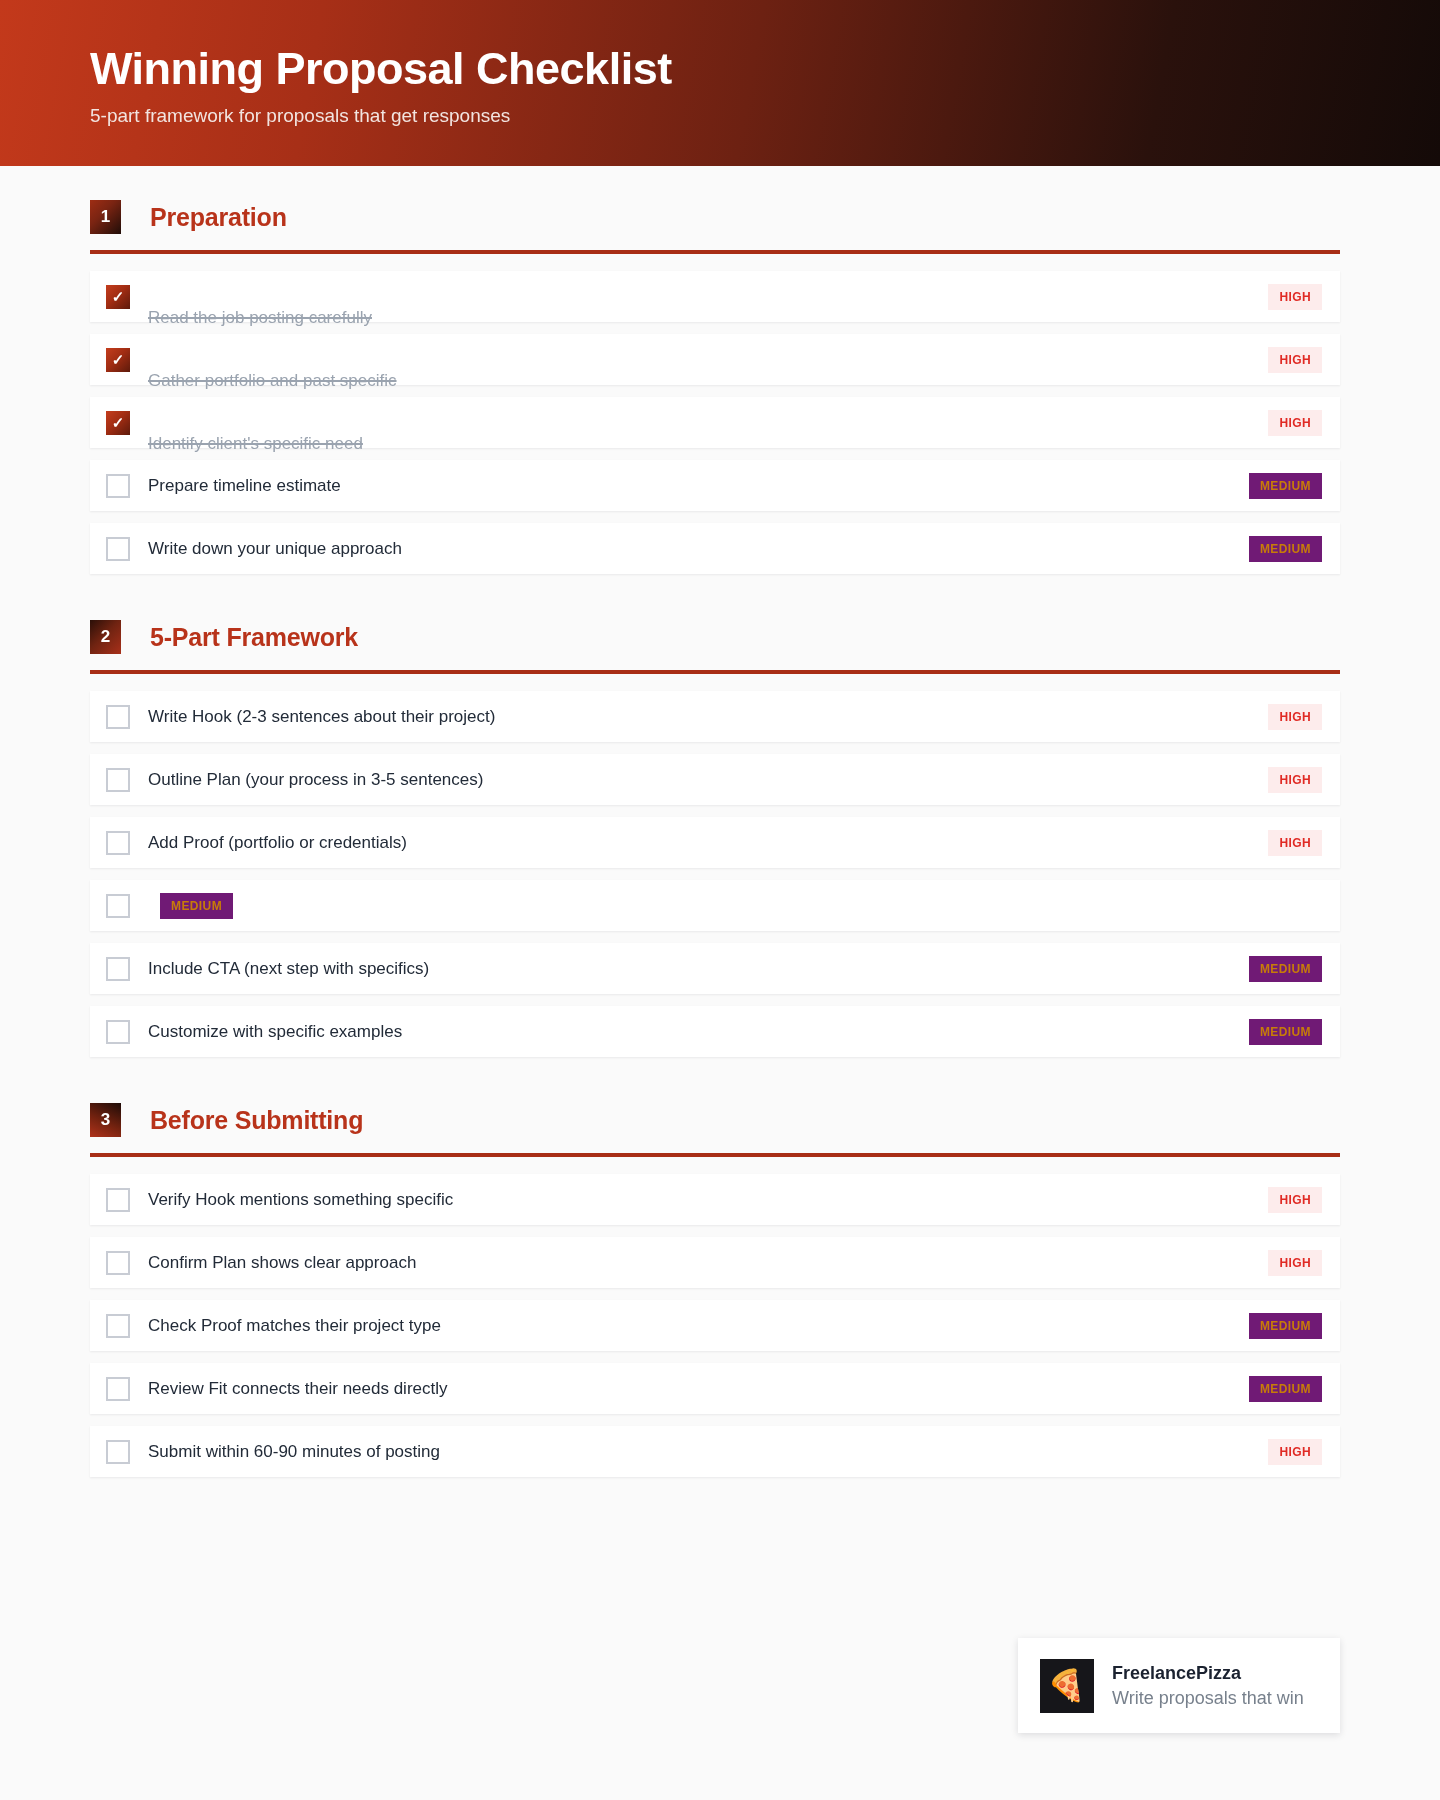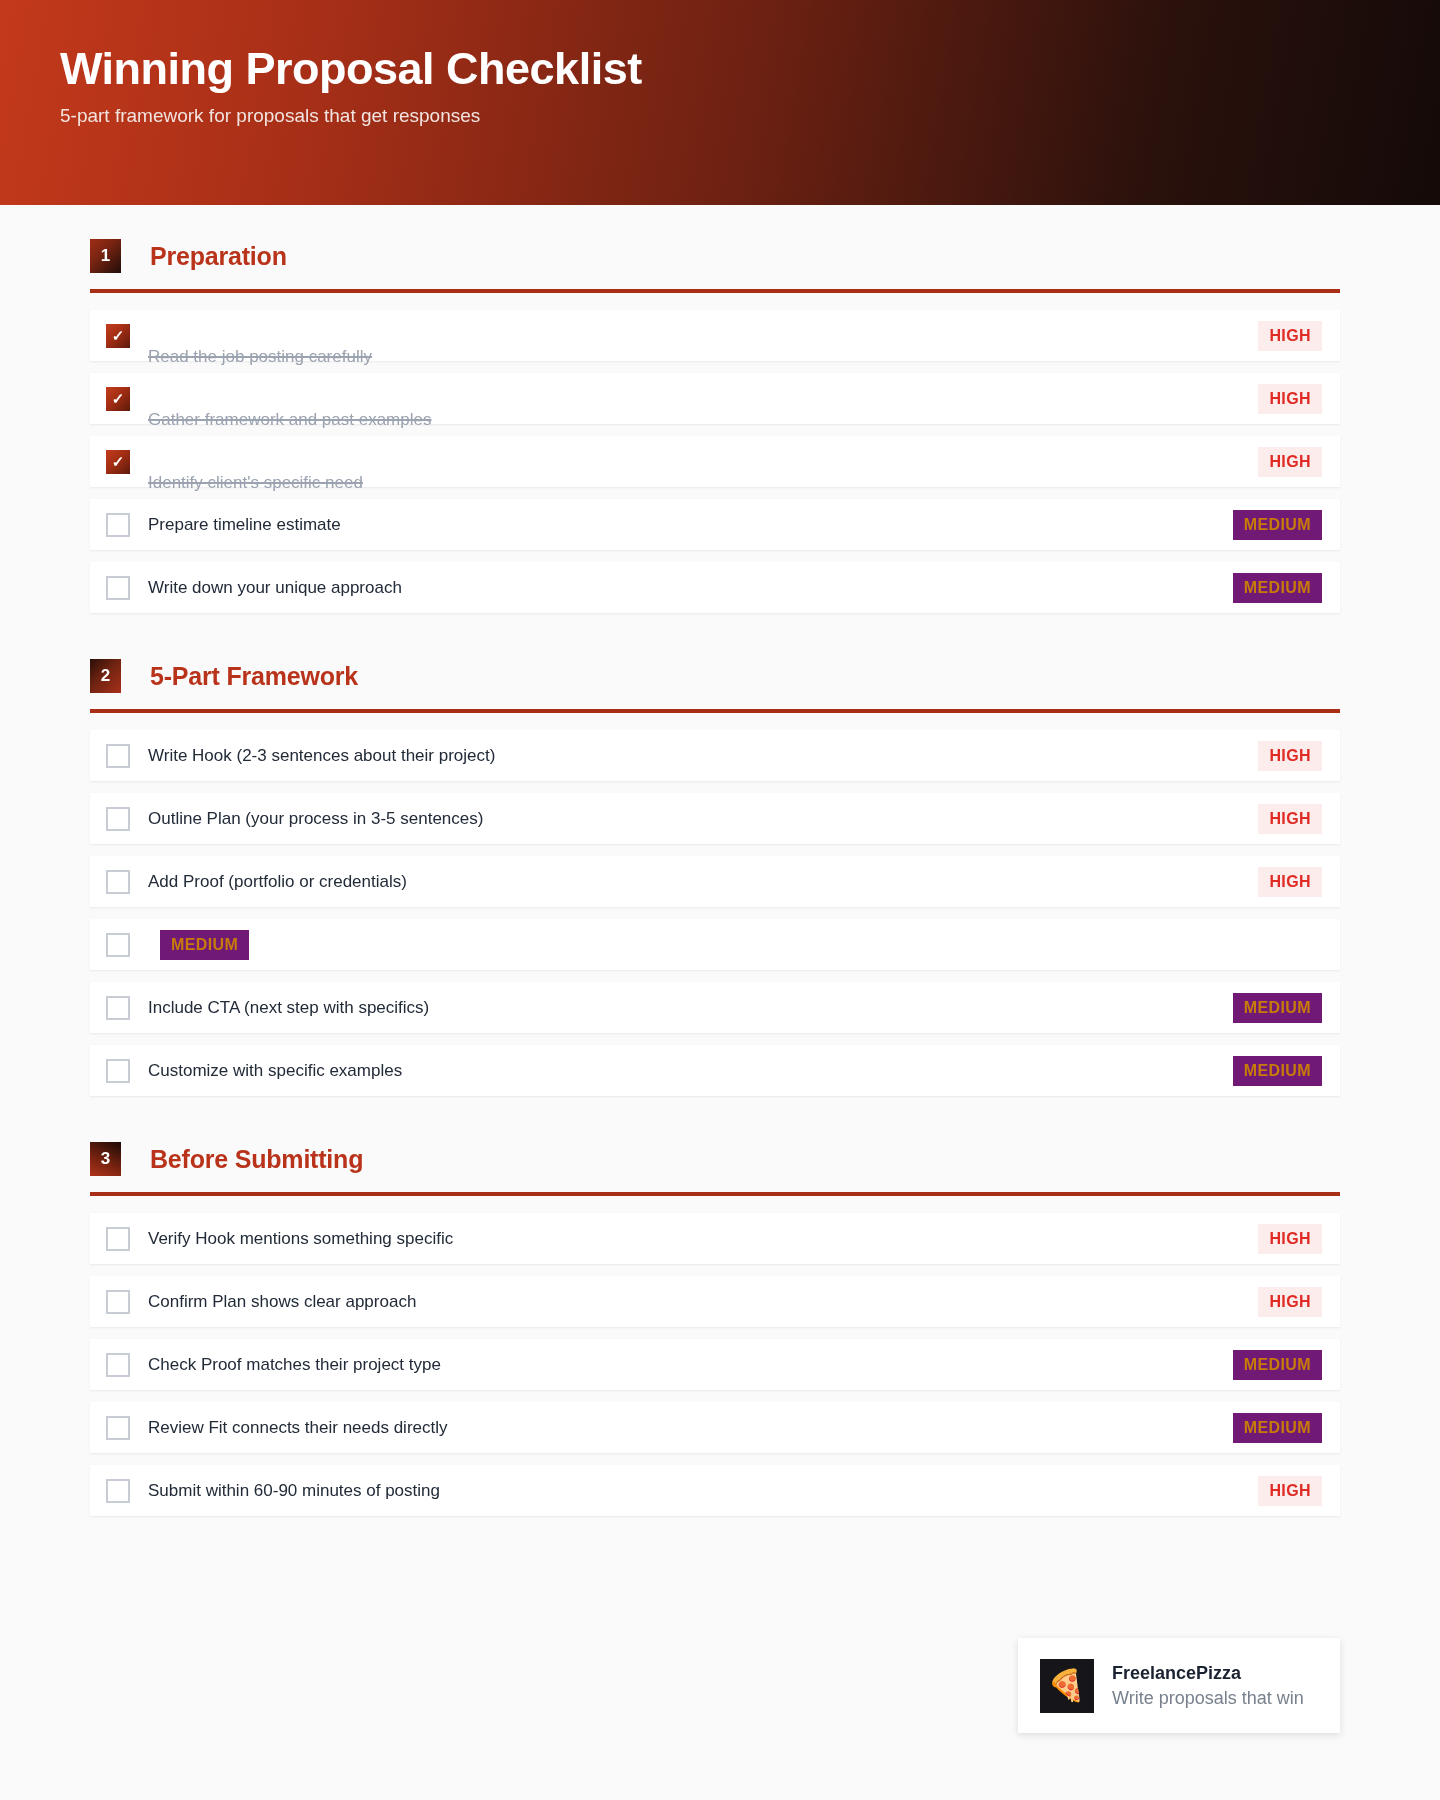--- a/index.html
+++ b/index.html
@@ -13,24 +13,24 @@
     font-family: "Liberation Sans", sans-serif;
     background: #fafafa;
     color: #1f2733;
     -webkit-font-smoothing: antialiased;
     overflow: hidden;
     position: relative;
   }
 
   
   .page-header {
-    height: 205px;
+    height: 166px;
     width: 100%;
     background: linear-gradient(100deg, #c3391b 0%, #a72f17 22%, #6d2112 52%, #2a110c 80%, #140a08 100%);
-    padding: 44px 0 0 60px;
+    padding: 44px 0 0 90px;
     position: relative;
   }
   .page-title {
     font-size: 45px;
     font-weight: bold;
     color: #ffffff;
     letter-spacing: -0.5px;
     line-height: 1.1;
   }
   .page-subtitle {
@@ -128,21 +128,21 @@
   }
   .item-row.done .item-label {
     color: #9aa3af;
     text-decoration: line-through;
     text-decoration-thickness: 1.5px;
     margin-top: 43px;
   }
 
   .badge {
     flex: none;
-    font-size: 16px;
+    font-size: 12px;
     font-weight: bold;
     letter-spacing: 0.4px;
     padding: 6px 11px;
     margin-left: 12px;
   }
   .badge.high {
     background: #fdecec;
     color: #e02a24;
   }
   .badge.medium {
@@ -207,21 +207,21 @@
           <div class="checkbox checked">
             <span class="tick">✓</span>
           </div>
           <div class="item-label">Read the job posting carefully</div>
           <div class="badge high">HIGH</div>
         </div>
         <div class="item-row done">
           <div class="checkbox checked">
             <span class="tick">✓</span>
           </div>
-          <div class="item-label">Gather framework and past examples</div>
+          <div class="item-label">Gather portfolio and past specific</div>
           <div class="badge high">HIGH</div>
         </div>
         <div class="item-row done">
           <div class="checkbox checked">
             <span class="tick">✓</span>
           </div>
           <div class="item-label">Identify client's specific need</div>
           <div class="badge high">HIGH</div>
         </div>
         <div class="item-row">

